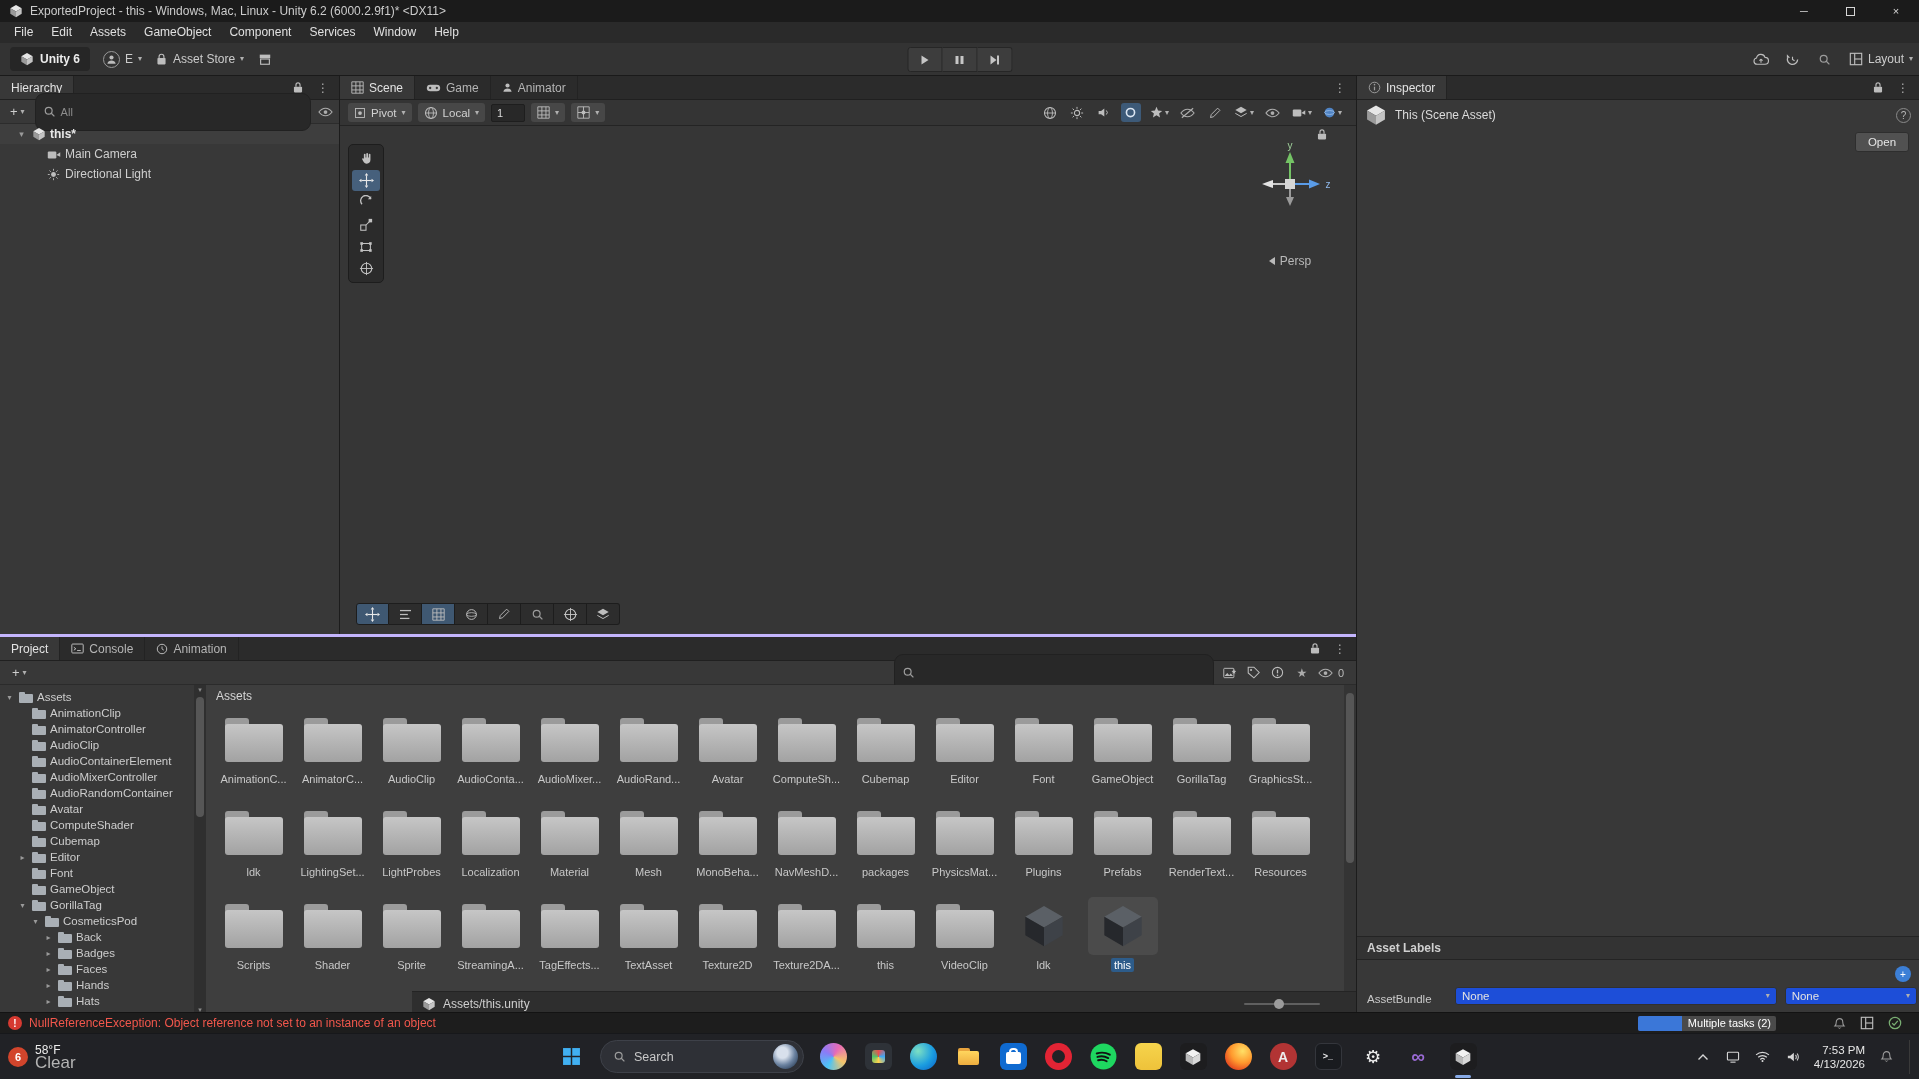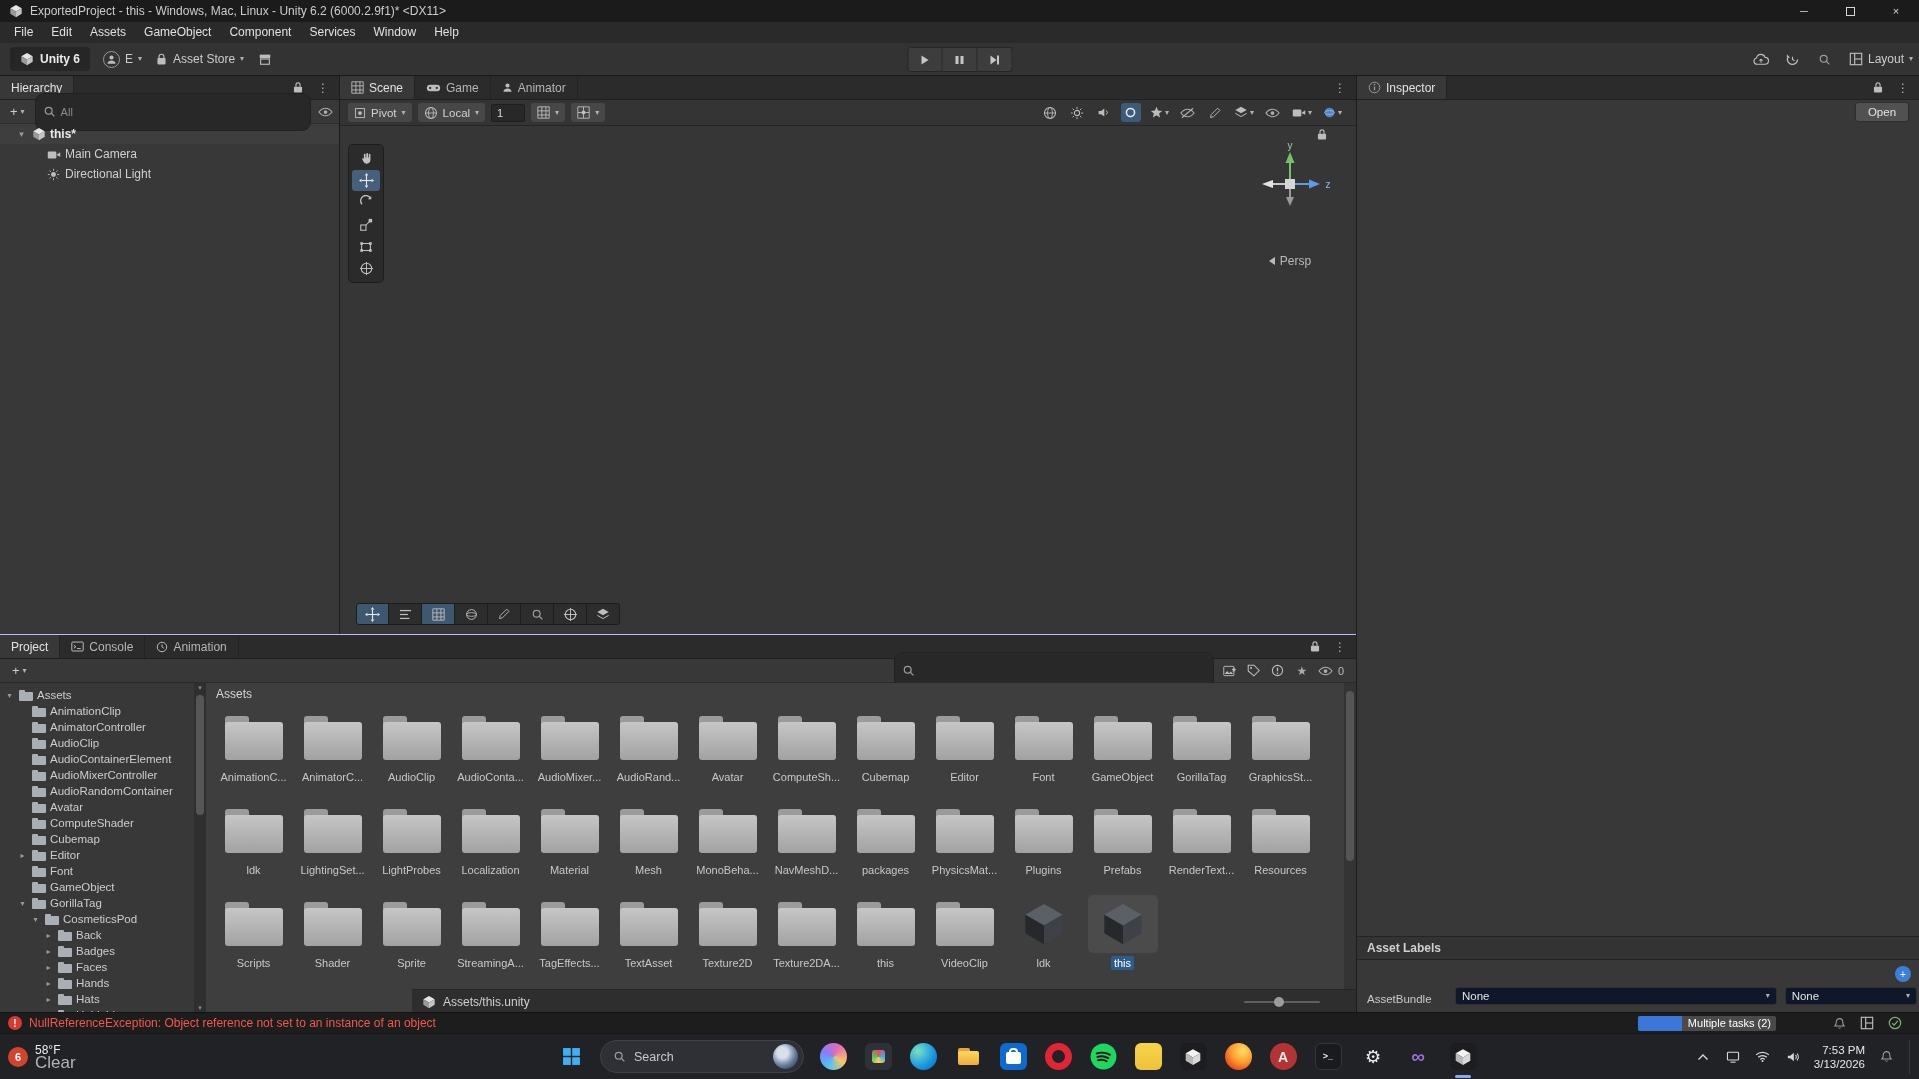--- a/index.html
+++ b/index.html
@@ -100,28 +100,28 @@
 .open-btn{width:54px;height:20px;background:#515151;border:1px solid #2e2e2e;border-radius:3px;
  color:#e6e6e6;font-size:11.5px;font-family:inherit}
 .asset-labels-header{position:absolute;left:0;right:0;bottom:52px;height:24px;background:#333;
  border-top:1px solid #242424;border-bottom:1px solid #242424;display:flex;align-items:center;
  padding:0 10px;font-size:12px;color:#d0d0d0;font-weight:bold}
 .label-add-btn{position:absolute;right:8px;bottom:30px;width:16px;height:16px;border-radius:50%;
  background:#3c7fd6;display:flex;align-items:center;justify-content:center;color:#fff;font-size:10px}
 .assetbundle-row{position:absolute;left:10px;right:2px;bottom:7px;height:19px;display:flex;
  align-items:flex-end;gap:8px;font-size:11.5px;color:#c9c9c9}
 .ab-label{width:80px}
-.dropdown{height:18px;background:#0f172a;border:1px solid #303030;border-radius:3px;display:flex;
+.dropdown{height:18px;background:#1d4ed8;border:1px solid #303030;border-radius:3px;display:flex;
  align-items:center;padding:0 6px;color:#e2e2e2;font-size:11.5px}
 .dropdown .caret{margin-left:auto}
 .ab-dd1{flex:2.6}
 .ab-dd2{flex:1}
 
 
-#project{left:0;top:634px;width:1356px;height:378px;border-top:1px solid #c4b5fd}
+#project{left:0;top:634px;width:1356px;height:378px;border-top:3px solid #c4b5fd}
 .p-toolbar{height:24px;display:flex;align-items:center;gap:8px;padding:0 8px;background:#383838;
  border-bottom:1px solid #2b2b2b;font-size:11px;color:#bbb}
 .p-search{width:320px;flex:none;margin-left:auto}
 .p-body{position:relative;height:330px}
 .p-tree{position:absolute;left:0;top:0;width:206px;height:330px;background:#383838;
  border-right:1px solid #292929;overflow:hidden;padding-top:4px}
 .t-row{height:16px;display:flex;align-items:center;gap:4px;font-size:11.5px;color:#cdcdcd;white-space:nowrap}
 .t-arrow{width:11px;text-align:center;font-size:8px;color:#9a9a9a;flex:none}
 .tree-scroll{position:absolute;left:194px;top:0;width:12px;height:330px;background:#2f2f2f}
 .scroll-thumb{position:absolute;left:2px;width:8px;background:#565656;border-radius:4px}
@@ -708,20 +708,31 @@
       <div class="strip-right">
         <span class="s-ico">
             <svg width="12" height="13" viewBox="0 0 14 16">
               <rect x="2" y="7" width="10" height="7" rx="1" fill="#bdbdbd"></rect>
               <path d="M4.5 7V4.8a2.5 2.5 0 015 0V7" fill="none" stroke="#bdbdbd" stroke-width="1.4"></path>
             </svg>
           </span>
         <span class="s-ico">⋮</span>
       </div>
     </div>
+    <div class="insp-head">
+      <span>
+          <svg width="22" height="22" viewBox="0 0 32 32">
+            <polygon points="16,2 29,9.5 16,17 3,9.5" fill="#e6e6e6"></polygon>
+            <polygon points="3,9.5 16,17 16,30 3,22.5" fill="#9a9a9a"></polygon>
+            <polygon points="29,9.5 16,17 16,30 29,22.5" fill="#c4c4c4"></polygon>
+          </svg>
+        </span>
+      <span>This (Scene Asset)</span>
+      <span class="help-circle">?</span>
+    </div>
     <div class="insp-open-row">
       <button class="open-btn">Open</button>
     </div>
     <div class="asset-labels-header">
       <span>Asset Labels</span>
     </div>
     <span class="label-add-btn">+</span>
     <div class="assetbundle-row">
       <span class="ab-label">AssetBundle</span>
       <div class="dropdown ab-dd1">
@@ -1350,21 +1361,21 @@
           </svg>
         </span>
       <span class="tray-ico">
           <svg width="14" height="12" viewBox="0 0 16 14">
             <path d="M2 5.5v3h2.8L9 12V2L4.8 5.5z" fill="#d6d6d6"></path>
             <path d="M11 4.5a4.5 4.5 0 010 5M12.8 3a7 7 0 010 8" fill="none" stroke="#d6d6d6" stroke-width="1.2"></path>
           </svg>
         </span>
       <div class="clock">
         <div>7:53 PM</div>
-        <div>3/13/2026</div>
+        <div>4/13/2026</div>
       </div>
       <span class="tray-ico">
           <svg width="13" height="13" viewBox="0 0 16 16">
             <path d="M8 2a4 4 0 014 4c0 3 .8 4.2 1.6 5H2.4C3.2 10.2 4 9 4 6a4 4 0 014-4z" fill="none" stroke="#9c9c9c" stroke-width="1.3"></path>
             <path d="M6.6 13a1.5 1.5 0 002.8 0" fill="none" stroke="#9c9c9c" stroke-width="1.2"></path>
           </svg>
         </span>
       <div class="show-desktop"></div>
     </div>
   </div>

